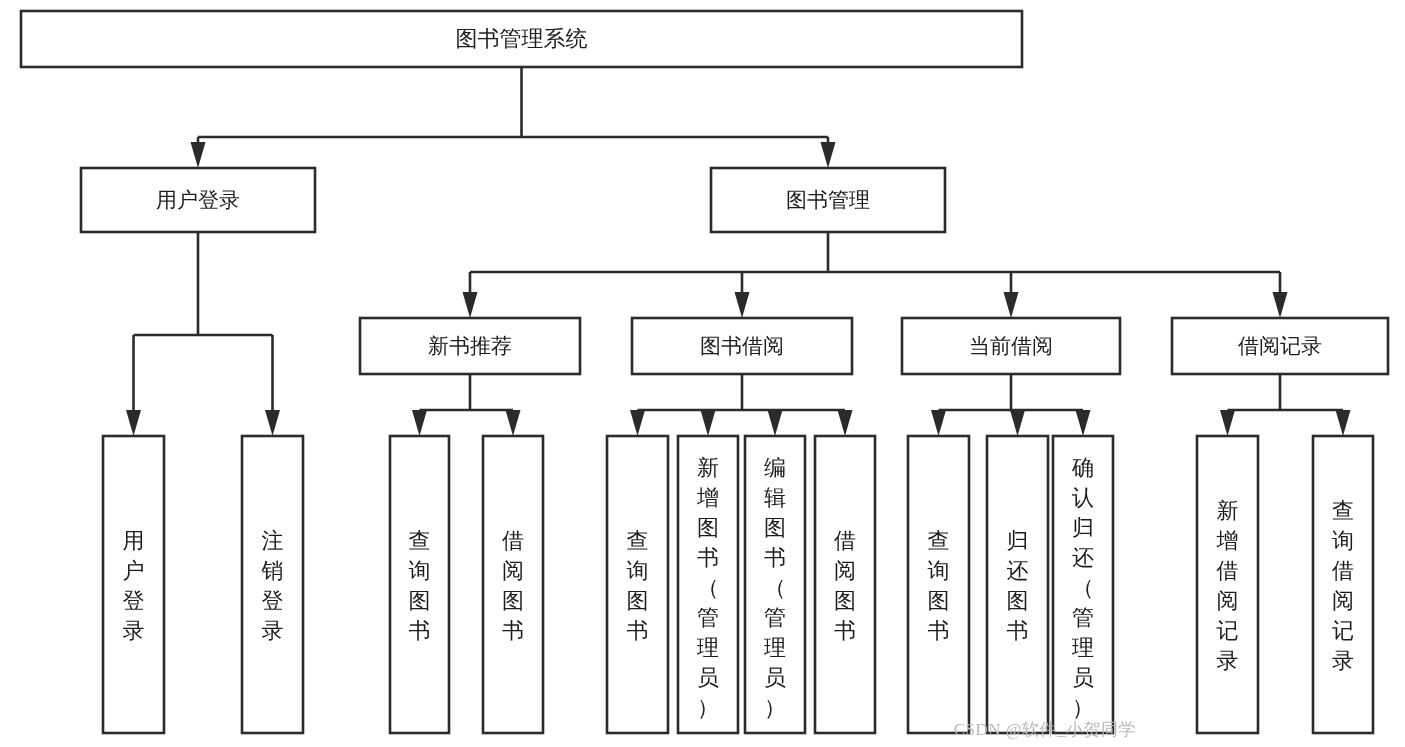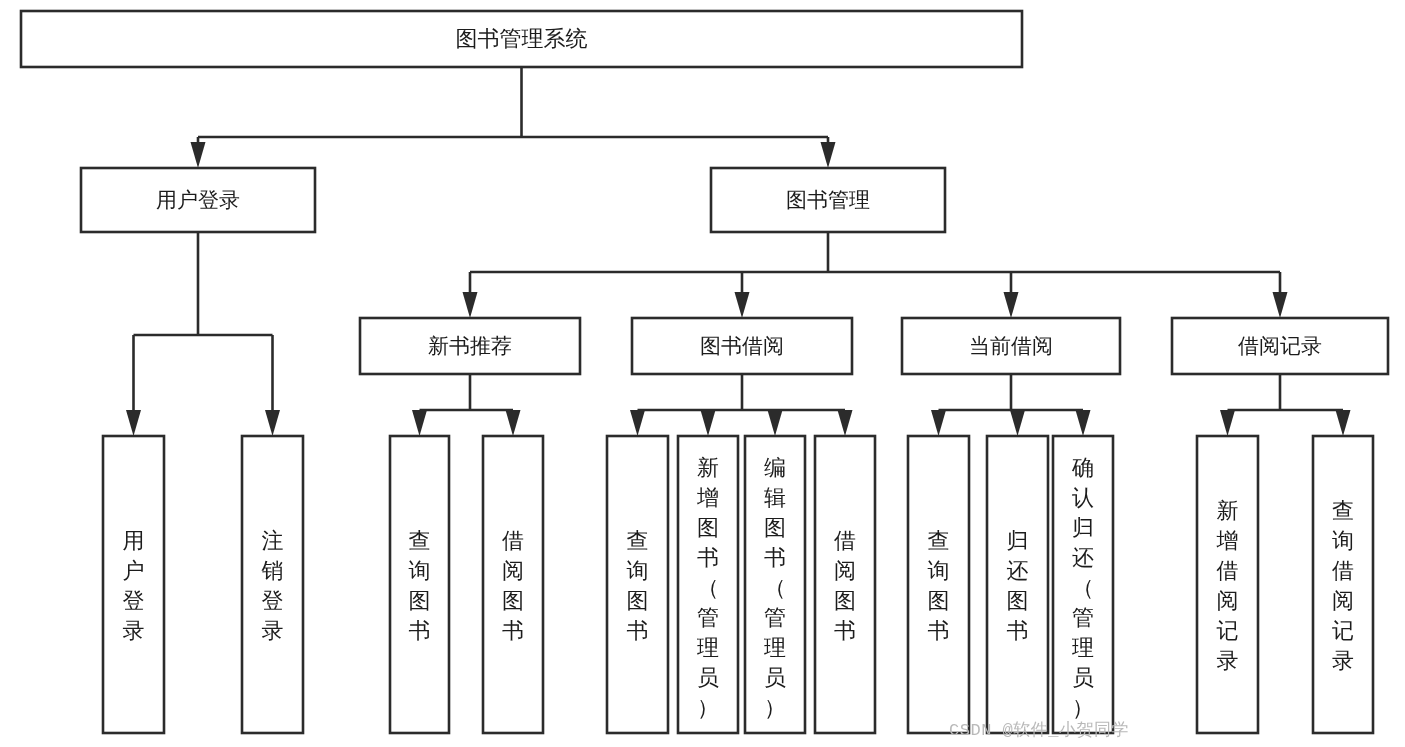--- a/index.html
+++ b/index.html
@@ -53,23 +53,23 @@
     font-size: 22px;
   }
   .leaf-label-char {
     font-family: "Liberation Sans", "DejaVu Sans", sans-serif;
     font-size: 22px;
     fill: #1c1c1c;
     text-anchor: middle;
   }
   .watermark {
     position: absolute;
-    right: 25px;
+    right: 18px;
     bottom: 6px;
-    font-family: Liberation Mono, monospace;
+    font-family: Liberation Serif, serif;
     font-size: 17px;
     color: #b9b9b9;
     letter-spacing: 0.5px;
     white-space: nowrap;
     pointer-events: none;
   }
 </style>
 </head>
 <body>
 

